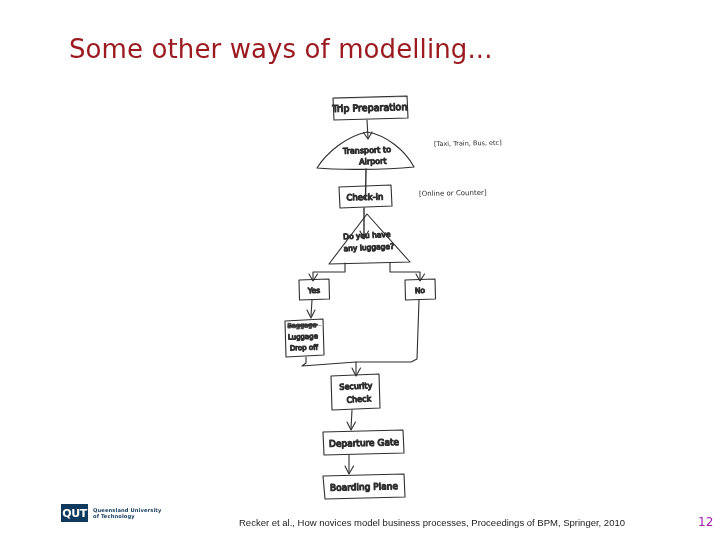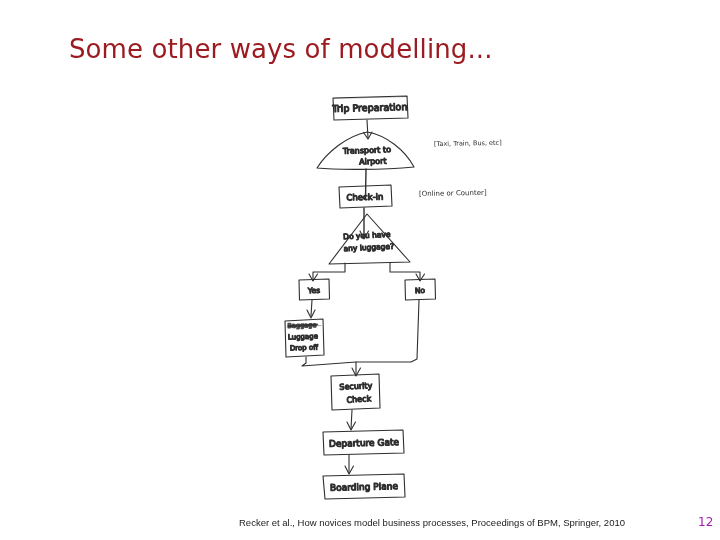--- a/index.html
+++ b/index.html
@@ -249,20 +249,27 @@
 
       <text class="hw" x="173" y="60" font-size="6.5" text-anchor="start" transform="rotate(-1 173 60)">[Taxi, Train, Bus, etc]</text>
       <text class="hw" x="158" y="110" font-size="7" text-anchor="start" transform="rotate(-1 158 110)">[Online or Counter]</text>
     </svg>
   </div>
 
   <div id="footer-line">Recker et al., How novices model business processes, Proceedings of BPM, Springer, 2010</div>
 
   <div id="page-number">12</div>
 
+  <div id="logo">
+    <div class="mark">QUT</div>
+    <div class="wordmark">
+      <div>Queensland University</div>
+      <div>of Technology</div>
+    </div>
+  </div>
 
   <div id="right-strip">
     <div class="rail"></div>
     <div class="dots"></div>
     <div class="fade-top"></div>
   </div>
 
 </div>
 
 </body></html>

